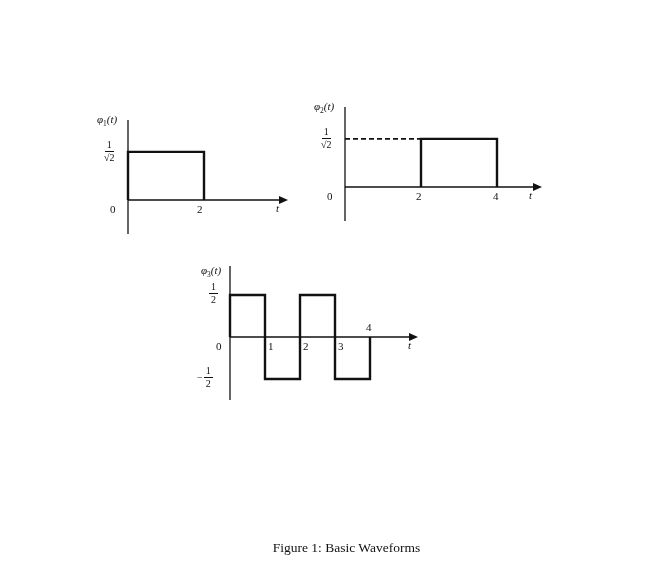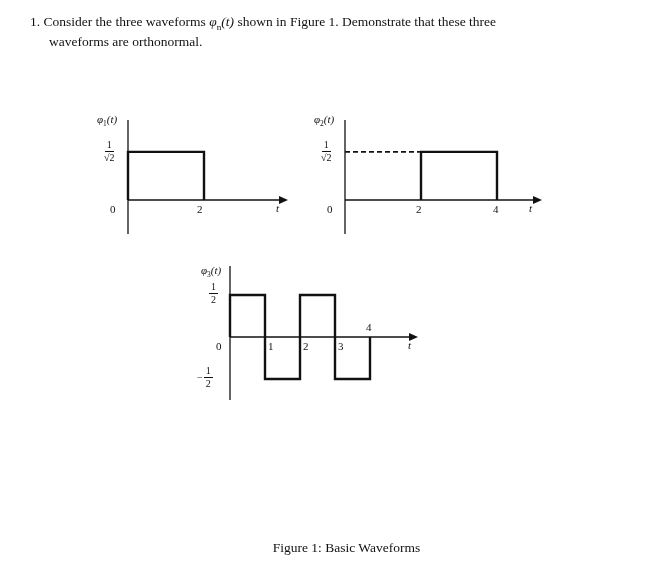--- a/index.html
+++ b/index.html
@@ -25,43 +25,39 @@
              font-family:"Liberation Serif", serif; }
   .fracrow .frac { position:static; margin-left:1px; }
 
   .caption { position:absolute; left:13px; top:512px; width:100%; text-align:center; font-size:13.5px;margin-top:28px; }
 </style>
 </head>
 <body>
 
 <div class="page">
 
-  <div class="problem">
-    <div class="l1"><span>1.</span> <span>Consider the three waveforms </span><i>φ</i><sub>n</sub><i>(t)</i><span> shown in Figure 1. Demonstrate that these three</span></div>
-    <div class="l2">waveforms are orthonormal.</div>
-  </div>
 
   <div class="chart" style="left:95px; top:112px; width:200px; height:135px;">
       <svg width="200" height="135">
         <path d="M 33 8 L 33 122" fill="none" stroke="#111111" stroke-width="1.3"></path>
         <path d="M 33 88 L 185 88" fill="none" stroke="#111111" stroke-width="1.3"></path>
         <polygon points="184,84 193,88 184,92" fill="#111111"></polygon>
         <path d="M33 88 L33 39.9172 L109 39.9172 L109 88" fill="none" stroke="#111111" stroke-width="2.4"></path>
       </svg>
     <span class="lbl" style="left:2px; top:2px;"><i>φ</i><sub>1</sub><i>(t)</i></span>
     <span class="frac" style="left:9px; top:27px;">
       <span class="fnum">1</span>
       <span>√2</span>
     </span>
     <span class="lbl" style="left:15px; top:92px;">0</span>
     <span class="lbl" style="left:102px; top:92px;">2</span>
     <span class="lbl it" style="left:181px; top:91px;">t</span>
   </div>
 
-  <div class="chart" style="left:312px; top:112px; width:230px; height:135px;text-align:center;">
+  <div class="chart" style="left:312px; top:99px; width:230px; height:135px;text-align:center;">
       <svg width="230" height="135">
         <path d="M 33 8 L 33 122" fill="none" stroke="#111111" stroke-width="1.3"></path>
         <path d="M 33 88 L 222 88" fill="none" stroke="#111111" stroke-width="1.3"></path>
         <polygon points="221,84 230,88 221,92" fill="#111111"></polygon>
         <path d="M33 39.9172 L109 39.9172" fill="none" stroke="#111111" stroke-width="1.8" stroke-dasharray="5,3"></path>
         <path d="M109 88 L109 39.9172 L185 39.9172 L185 88" fill="none" stroke="#111111" stroke-width="2.4"></path>
       </svg>
     <span class="lbl" style="left:2px; top:2px;"><i>φ</i><sub>2</sub><i>(t)</i></span>
     <span class="frac" style="left:9px; top:27px;">
       <span class="fnum">1</span>

